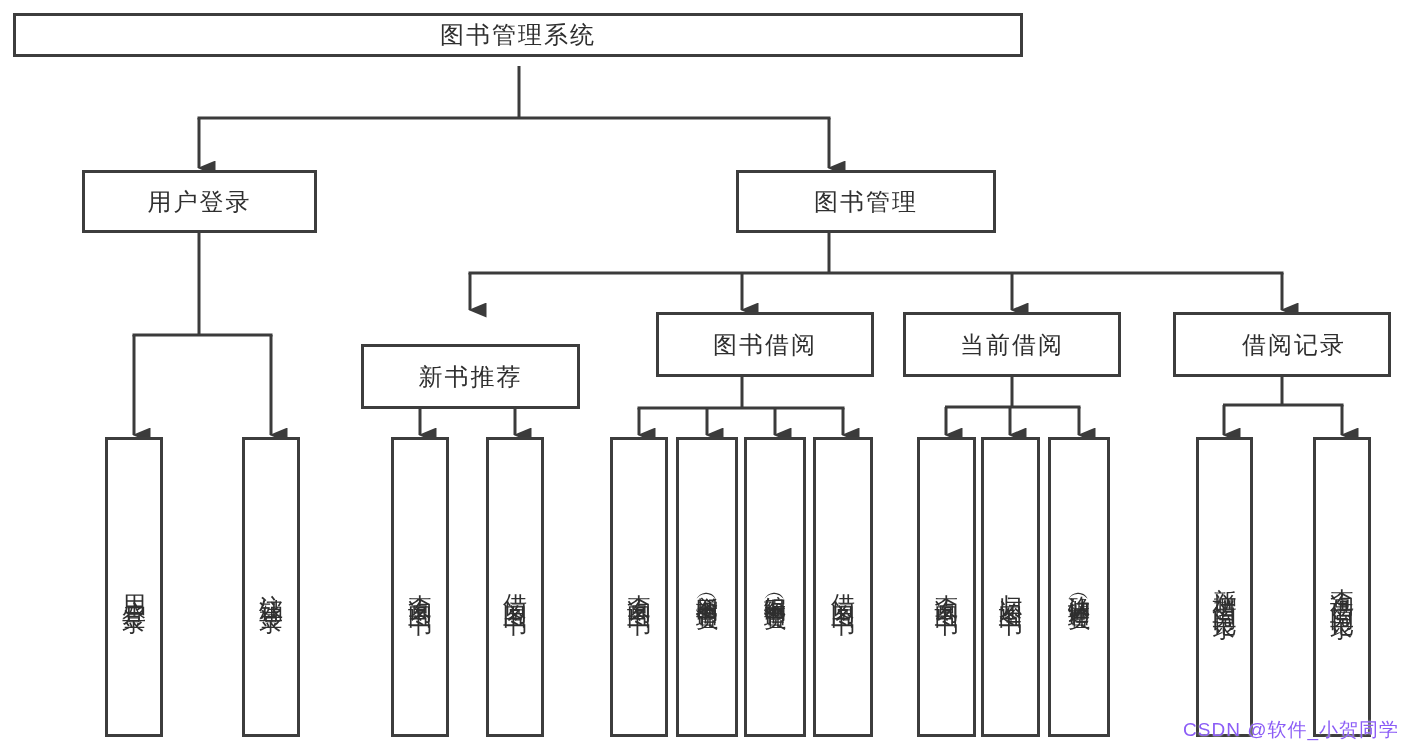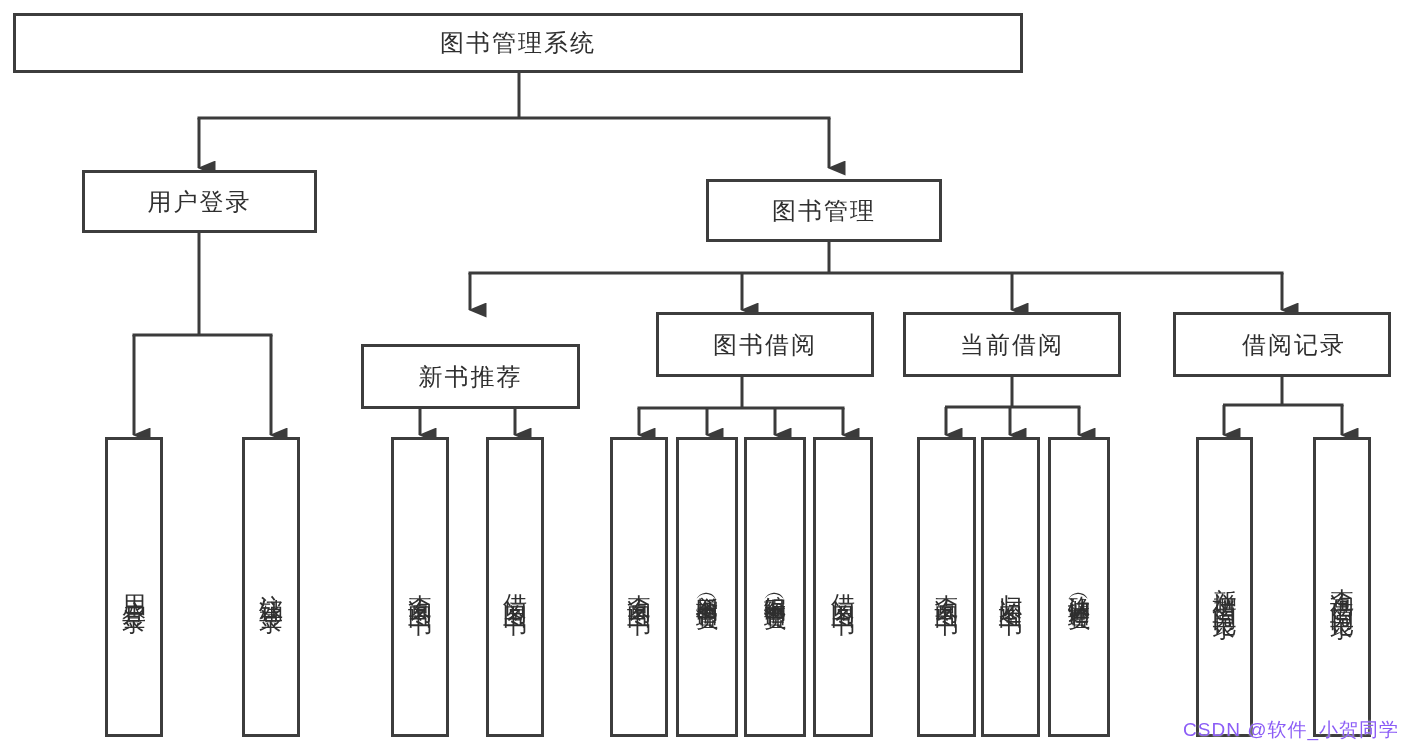--- a/index.html
+++ b/index.html
@@ -88,24 +88,24 @@
       <path d="M1010,407 L1010,435" marker-end="url(#arw)"></path>
       <path d="M1079,407 L1079,435" marker-end="url(#arw)"></path>
 
       <path d="M1282,377 L1282,405"></path>
       <path d="M1223,405 L1343.5,405"></path>
       <path d="M1224,405 L1224,435" marker-end="url(#arw)"></path>
       <path d="M1342,405 L1342,435" marker-end="url(#arw)"></path>
     </g>
   </svg>
 
-  <div class="node h-node" style="left:13px; top:13px; width:1010px; height:60px;">图书管理系统</div>
+  <div class="node h-node" style="left:13px; top:13px; width:1010px; height:44px;">图书管理系统</div>
 
   <div class="node h-node" style="left:82px; top:170px; width:235px; height:63px;">用户登录</div>
-  <div class="node h-node" style="left:706px; top:170px; width:236px; height:63px;margin-top:9px;">图书管理</div>
+  <div class="node h-node" style="left:736px; top:170px; width:260px; height:63px;">图书管理</div>
 
   <div class="node h-node" style="left:361px; top:312px; width:219px; height:65px;margin-top:32px;">新书推荐</div>
   <div class="node h-node" style="left:633px; top:312px; width:218px; height:65px;margin-left:23px;">图书借阅</div>
   <div class="node h-node" style="left:903px; top:312px; width:218px; height:65px;">当前借阅</div>
   <div class="node h-node" style="left:1173px; top:312px; width:218px; height:65px;padding-left:24px;">借阅记录</div>
 
   <div class="node v-node" style="left:105px; top:437px; width:58px; height:300px;">用户登录</div>
   <div class="node v-node" style="left:242px; top:437px; width:58px; height:300px;">注销登录</div>
 
   <div class="node v-node" style="left:391px; top:437px; width:58px; height:300px;">查询图书</div>

